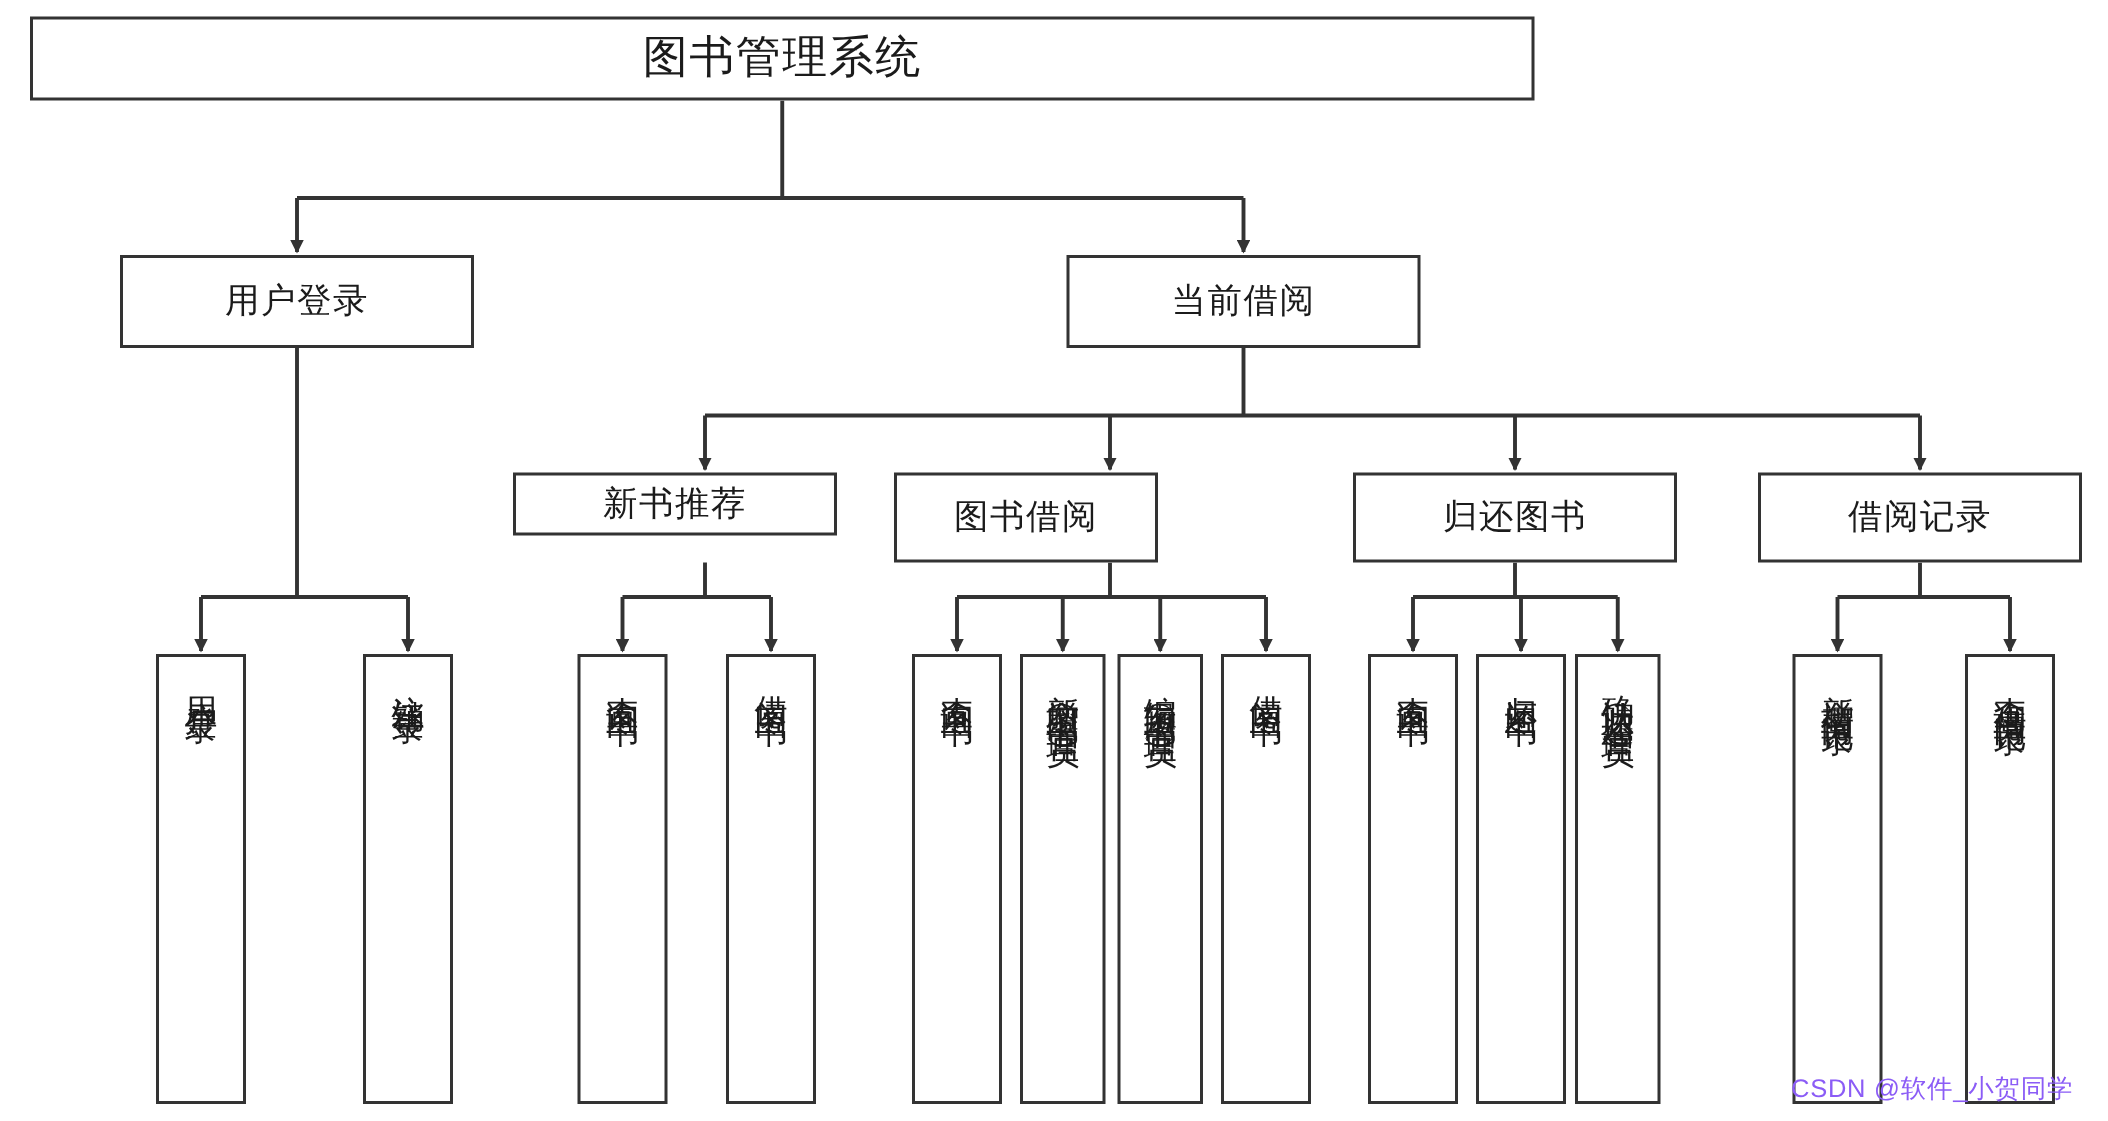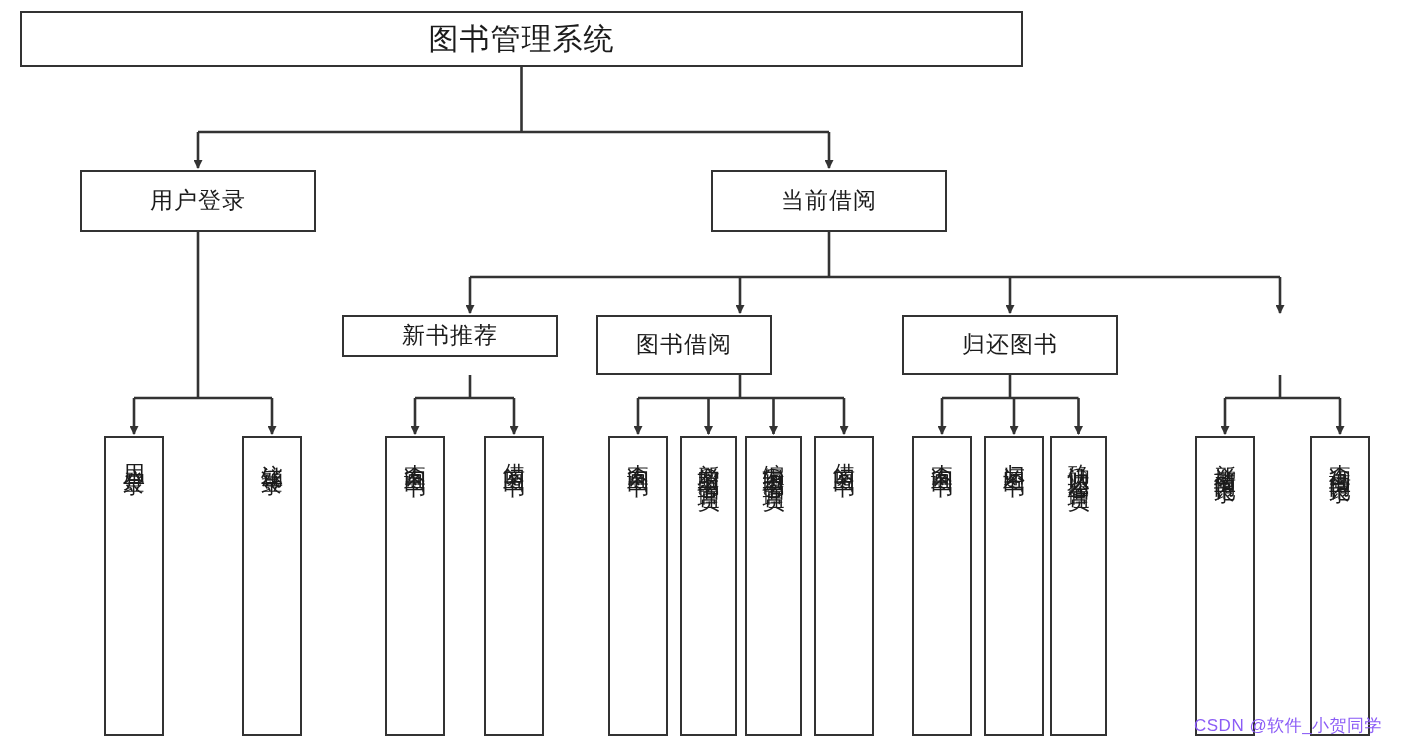--- a/index.html
+++ b/index.html
@@ -139,20 +139,23 @@
 
   <div class="node horiz" style="left: 342px; top: 315px; width: 216px; height: 42px;">
     <span class="label">新书推荐</span>
   </div>
   <div class="node horiz" style="left: 596px; top: 315px; width: 176px; height: 60px;">
     <span class="label">图书借阅</span>
   </div>
   <div class="node horiz" style="left: 902px; top: 315px; width: 216px; height: 60px;">
     <span class="label">归还图书</span>
   </div>
+  <div class="node horiz" style="left: 1172px; top: 315px; width: 216px; height: 60px;">
+    <span class="label">借阅记录</span>
+  </div>
 
   <div class="node leaf" style="left: 104px; top: 436px; width: 60px; height: 300px;">
     <span class="label">用户登录</span>
   </div>
   <div class="node leaf" style="left: 242px; top: 436px; width: 60px; height: 300px;">
     <span class="label">注销登录</span>
   </div>
   <div class="node leaf" style="left: 385px; top: 436px; width: 60px; height: 300px;">
     <span class="label">查询图书</span>
   </div>

